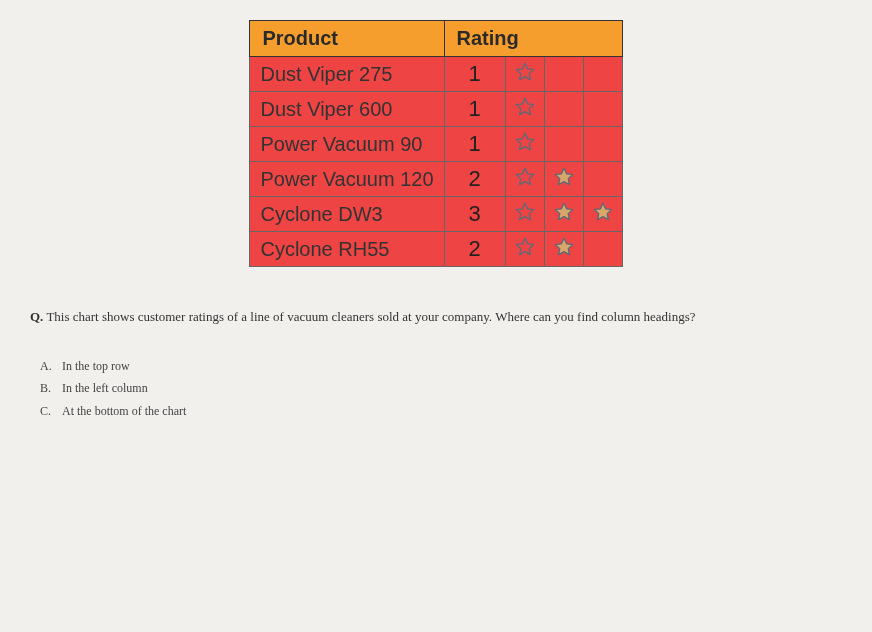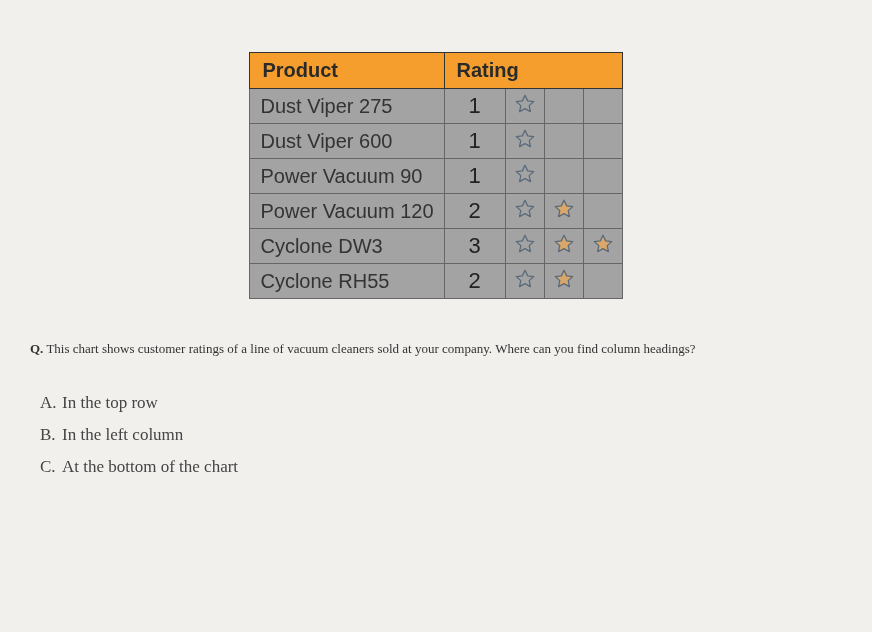--- a/index.html
+++ b/index.html
@@ -14,35 +14,34 @@
   }
   .table-wrap {
     display: flex;
     justify-content: center;
     margin-bottom: 40px;
   }
   table {
     border-collapse: collapse;
     font-family: Arial, sans-serif;
     font-size: 20px;
-    margin-top: 32px;
   }
   th {
     background: #f59e2e;
     font-weight: bold;
     text-align: left;
     padding: 6px 12px;
     border: 1px solid #333;
   }
   th.rating-head {
   }
   td {
     border: 1px solid #666;
     padding: 4px 10px;
-    background: #a3a3a3;
+    background: #ef4444;
     color: #333;
   }
   td.num {
     text-align: center;
     width: 40px;
     font-size: 22px;
     color: #222;
   }
   td.star-cell {
     width: 34px;
@@ -58,21 +57,21 @@
     font-size: 13px;
     line-height: 1.5;
     margin: 0 10px 28px 10px;
     color: #333;
   }
   .question .qlabel {
     font-weight: bold;
   }
   .options {
     margin-left: 20px;
-    font-size: 17px;
+    font-size: 12px;
     line-height: 1.9;
     color: #444;
   }
   .opt-label {
     display: inline-block;
     width: 22px;
   }
 </style>
 </head>
 <body>

